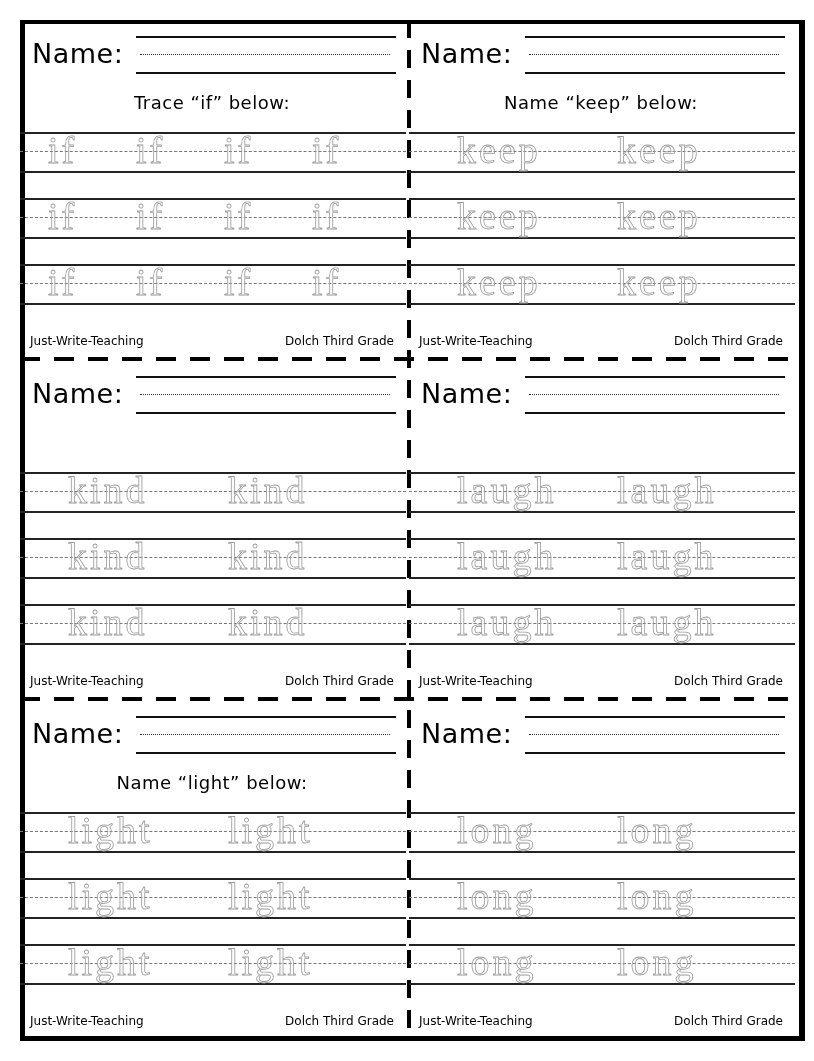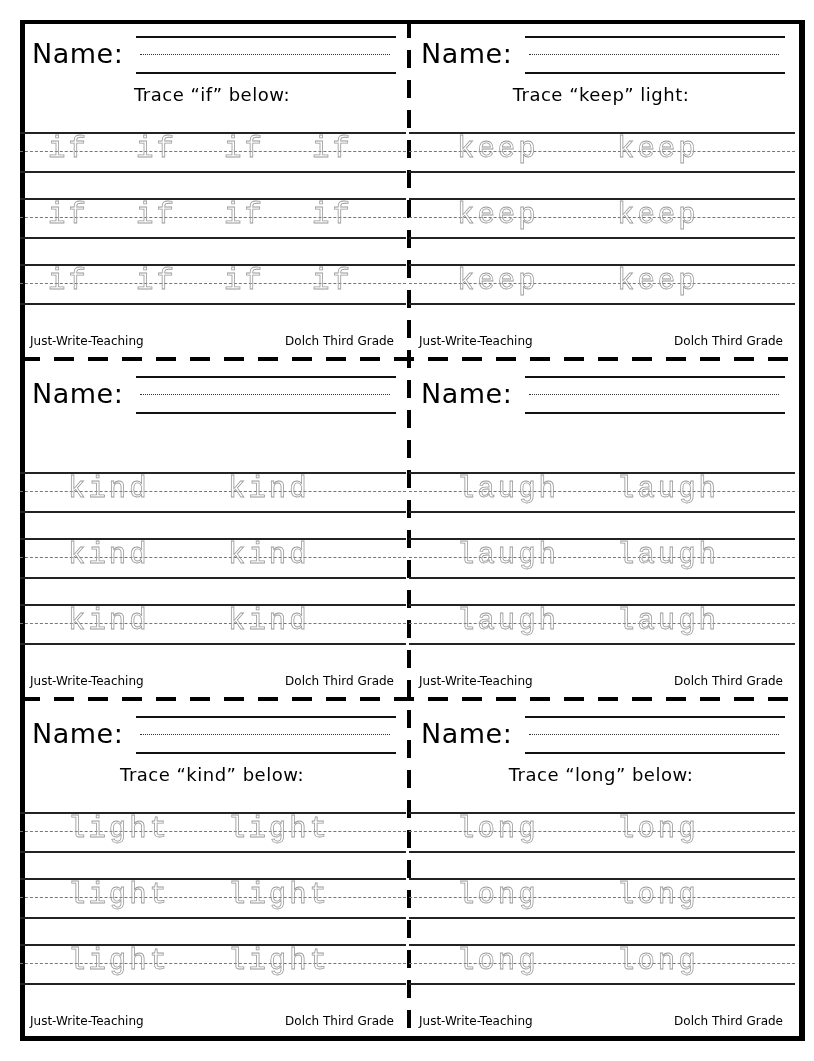--- a/index.html
+++ b/index.html
@@ -9,27 +9,27 @@
     background:repeating-linear-gradient(to bottom,#000 0 18px,transparent 18px 30px);}
   .hdiv{position:absolute;left:20px;width:780px;height:4px;
     background:repeating-linear-gradient(to right,#000 0 20px,transparent 20px 34px);}
   .card{position:absolute;width:384px;height:336px;}
   .name-row{position:absolute;left:12px;top:12px;height:46px;width:370px;}
   .name-label{position:absolute;left:0;top:4px;font-size:27px;font-weight:normal;letter-spacing:0.5px;}
   .name-lines{position:absolute;left:104px;top:0;width:260px;height:40px;}
   .nl-top{position:absolute;left:0;top:2px;width:100%;height:2px;background:#111;}
   .nl-mid{position:absolute;left:4px;top:20px;width:96%;height:0;border-top:1px dotted #333;}
   .nl-bot{position:absolute;left:0;top:38px;width:100%;height:2px;background:#111;}
-  .trace-title{position:absolute;left:0;width:384px;top:62px;text-align:center;font-size:18px;letter-spacing:0.5px;}
+  .trace-title{position:absolute;left:0;width:384px;top:70px;text-align:center;font-size:18px;letter-spacing:0.5px;}
   .rows{position:absolute;left:0;top:110px;width:386px;}
   .row{position:relative;height:40px;margin-bottom:26px;}
   .row .top{position:absolute;left:0;right:0;top:0;height:2px;background:#222;}
   .row .mid{position:absolute;left:0;right:0;top:19px;border-top:1px dashed #777;}
   .row .bot{position:absolute;left:0;right:0;top:39px;height:2px;background:#222;}
-  .word{position:absolute;top:-2px;font-family:Liberation Mono, monospace;font-size:29px;font-weight:200;color:transparent;
+  .word{position:absolute;top:-2px;font-family:Liberation Serif, serif;font-size:38px;font-weight:200;color:transparent;
     -webkit-text-stroke:0.8px #9a9a9a;letter-spacing:3px;line-height:40px;}
   .footer{position:absolute;left:10px;right:10px;top:312px;font-size:12px;display:flex;justify-content:space-between;}
 </style>
 </head>
 <body>
 
 <div class="sheet"></div>
 <div class="vdiv"></div>
 <div class="hdiv" style="top:357px"></div>
 <div class="hdiv" style="top:697px"></div>
@@ -82,21 +82,21 @@
 
   <div class="card" style="left: 409px; top: 22px;">
     <div class="name-row">
       <span class="name-label">Name:</span>
       <div class="name-lines">
         <div class="nl-top"></div>
           <div class="nl-mid"></div>
           <div class="nl-bot"></div>
       </div>
     </div>
-    <div class="trace-title">Trace “keep” light:</div>
+    <div class="trace-title">Name “keep” below:</div>
     <div class="rows">
         <div class="row">
           <div class="top"></div>
           <div class="mid"></div>
           <div class="bot"></div>
           <span class="word" style="left: 48px;">keep</span>
           <span class="word" style="left: 208px;">keep</span>
         </div>
         <div class="row">
           <div class="top"></div>
@@ -197,21 +197,21 @@
 
   <div class="card" style="left: 20px; top: 702px;">
     <div class="name-row">
       <span class="name-label">Name:</span>
       <div class="name-lines">
         <div class="nl-top"></div>
           <div class="nl-mid"></div>
           <div class="nl-bot"></div>
       </div>
     </div>
-    <div class="trace-title">Trace “kind” below:</div>
+    <div class="trace-title">Name “light” below:</div>
     <div class="rows">
         <div class="row">
           <div class="top"></div>
           <div class="mid"></div>
           <div class="bot"></div>
           <span class="word" style="left: 48px;">light</span>
           <span class="word" style="left: 208px;">light</span>
         </div>
         <div class="row">
           <div class="top"></div>
@@ -236,21 +236,20 @@
 
   <div class="card" style="left: 409px; top: 702px;">
     <div class="name-row">
       <span class="name-label">Name:</span>
       <div class="name-lines">
         <div class="nl-top"></div>
           <div class="nl-mid"></div>
           <div class="nl-bot"></div>
       </div>
     </div>
-    <div class="trace-title">Trace “long” below:</div>
     <div class="rows">
         <div class="row">
           <div class="top"></div>
           <div class="mid"></div>
           <div class="bot"></div>
           <span class="word" style="left: 48px;">long</span>
           <span class="word" style="left: 208px;">long</span>
         </div>
         <div class="row">
           <div class="top"></div>

